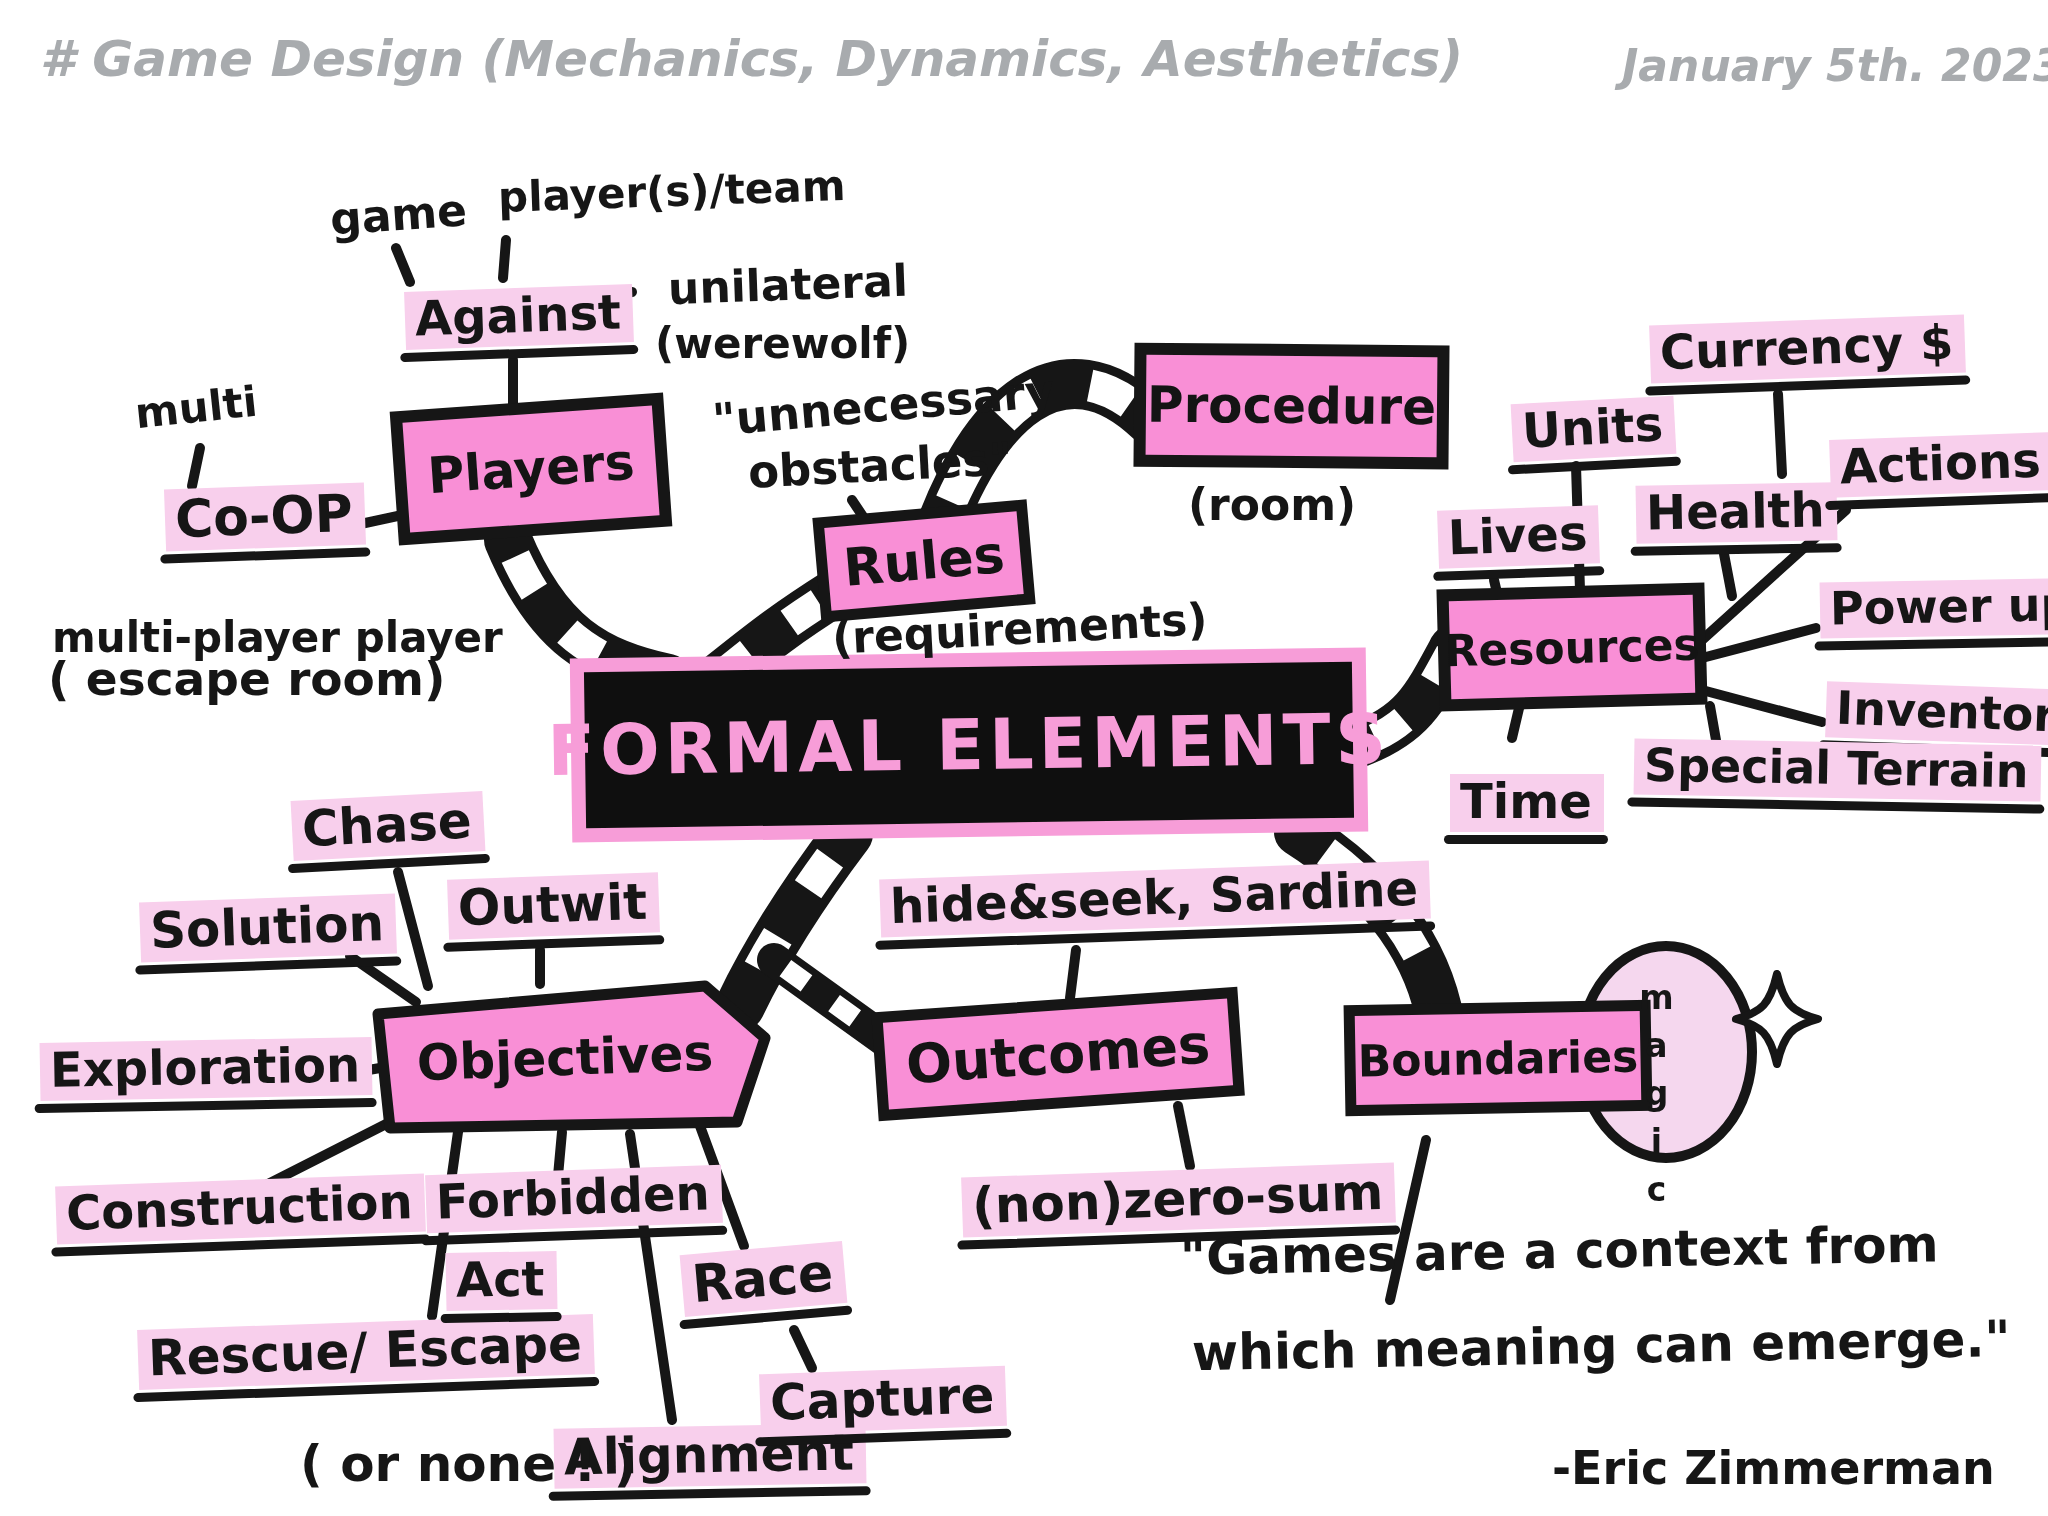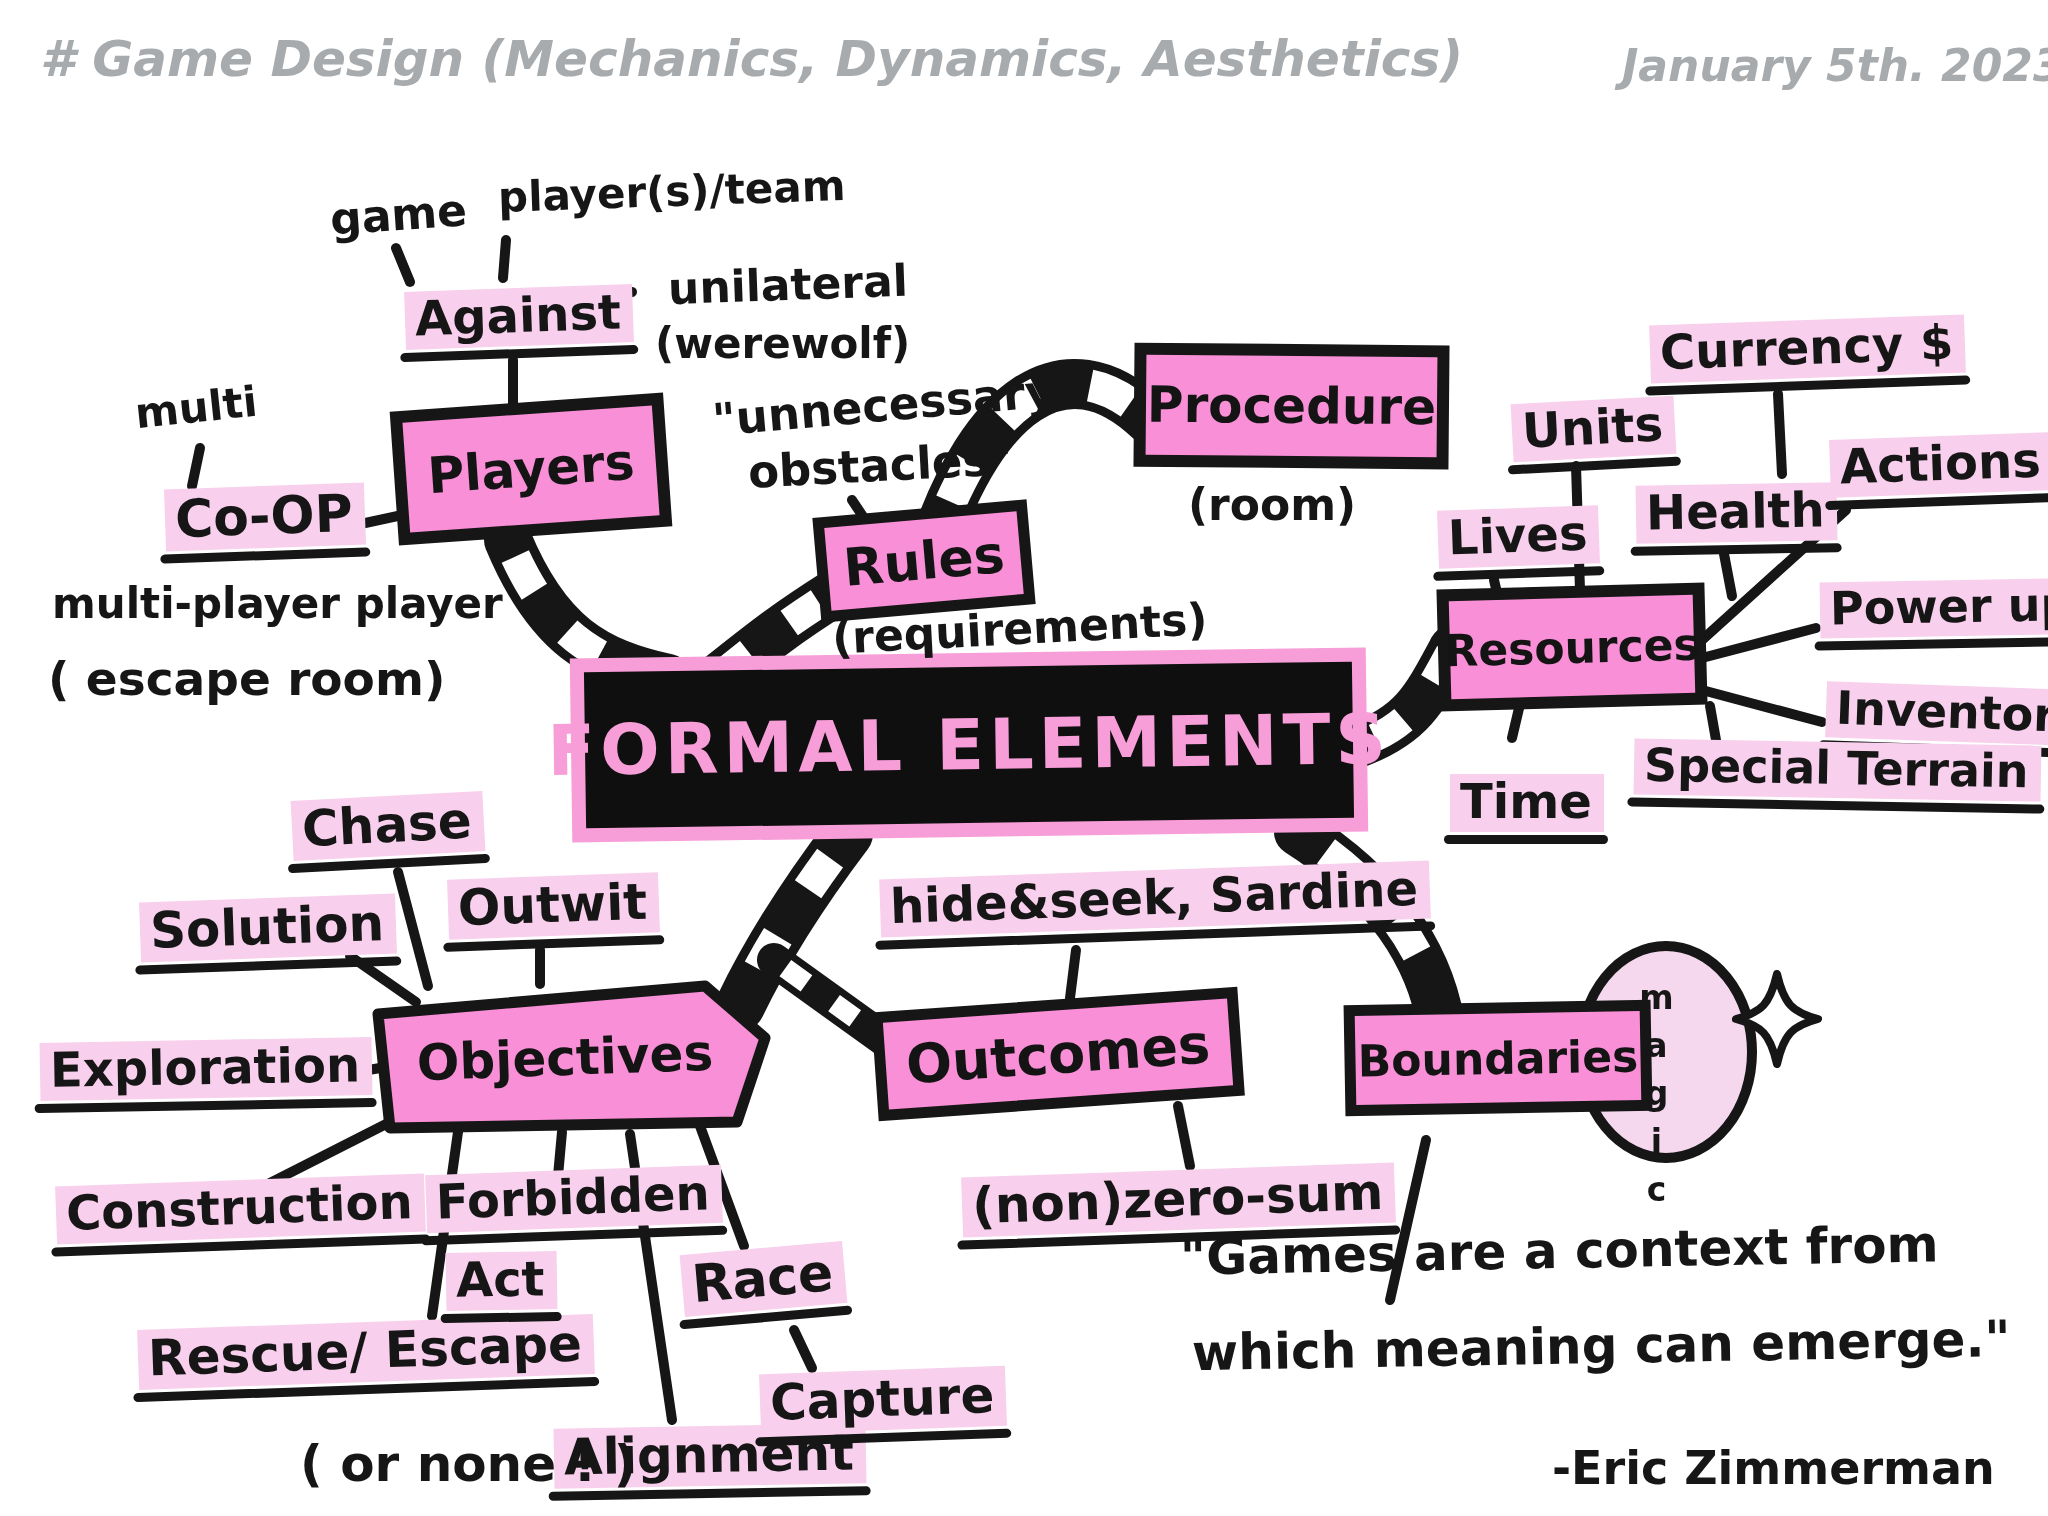--- a/index.html
+++ b/index.html
@@ -132,21 +132,21 @@
 <div class="gray" style="left:40px;top:30px;font-size:50px;"># Game Design (Mechanics, Dynamics, Aesthetics)</div>
 <div class="gray" style="left:1622px;top:40px;font-size:44px;">January 5th. 2023</div>
 
 <div class="plain" style="left:330px;top:192px;font-size:44px;transform:rotate(-4deg);">game</div>
 <div class="plain" style="left:498px;top:170px;font-size:42px;transform:rotate(-2deg);">player(s)/team</div>
 <div class="hl" style="left:405px;top:288px;font-size:48px;transform:rotate(-2deg);">Against</div>
 <div class="plain" style="left:668px;top:262px;font-size:44px;transform:rotate(-2deg);">unilateral</div>
 <div class="plain" style="left:655px;top:322px;font-size:42px;">(werewolf)</div>
 <div class="plain" style="left:135px;top:386px;font-size:42px;transform:rotate(-6deg);">multi</div>
 <div class="hl" style="left:165px;top:486px;font-size:52px;transform:rotate(-2deg);">Co-OP</div>
-<div class="plain" style="left:52px;top:582px;font-size:42px;text-align:center;">multi-player player</div>
+<div class="plain" style="left:52px;top:616px;font-size:42px;text-align:center;">multi-player player</div>
 <div class="plain" style="left:48px;top:654px;font-size:47px;">( escape room)</div>
 <div class="boxlabel" style="left:400px;top:408px;width:262px;height:122px;font-size:50px;transform:rotate(-4deg);">Players</div>
 
 <div class="plain" style="left:712px;top:382px;font-size:45px;transform:rotate(-5deg);">"unnecessary</div>
 <div class="plain" style="left:748px;top:442px;font-size:45px;transform:rotate(-3deg);">obstacles"</div>
 <div class="boxlabel" style="left:822px;top:514px;width:204px;height:94px;font-size:52px;transform:rotate(-5deg);">Rules</div>
 <div class="plain" style="left:832px;top:606px;font-size:44px;transform:rotate(-3deg);">(requirements)</div>
 
 <div class="boxlabel" style="left:1140px;top:350px;width:303px;height:112px;font-size:50px;transform:rotate(0.5deg);">Procedure</div>
 <div class="plain" style="left:1188px;top:482px;font-size:44px;">(room)</div>

